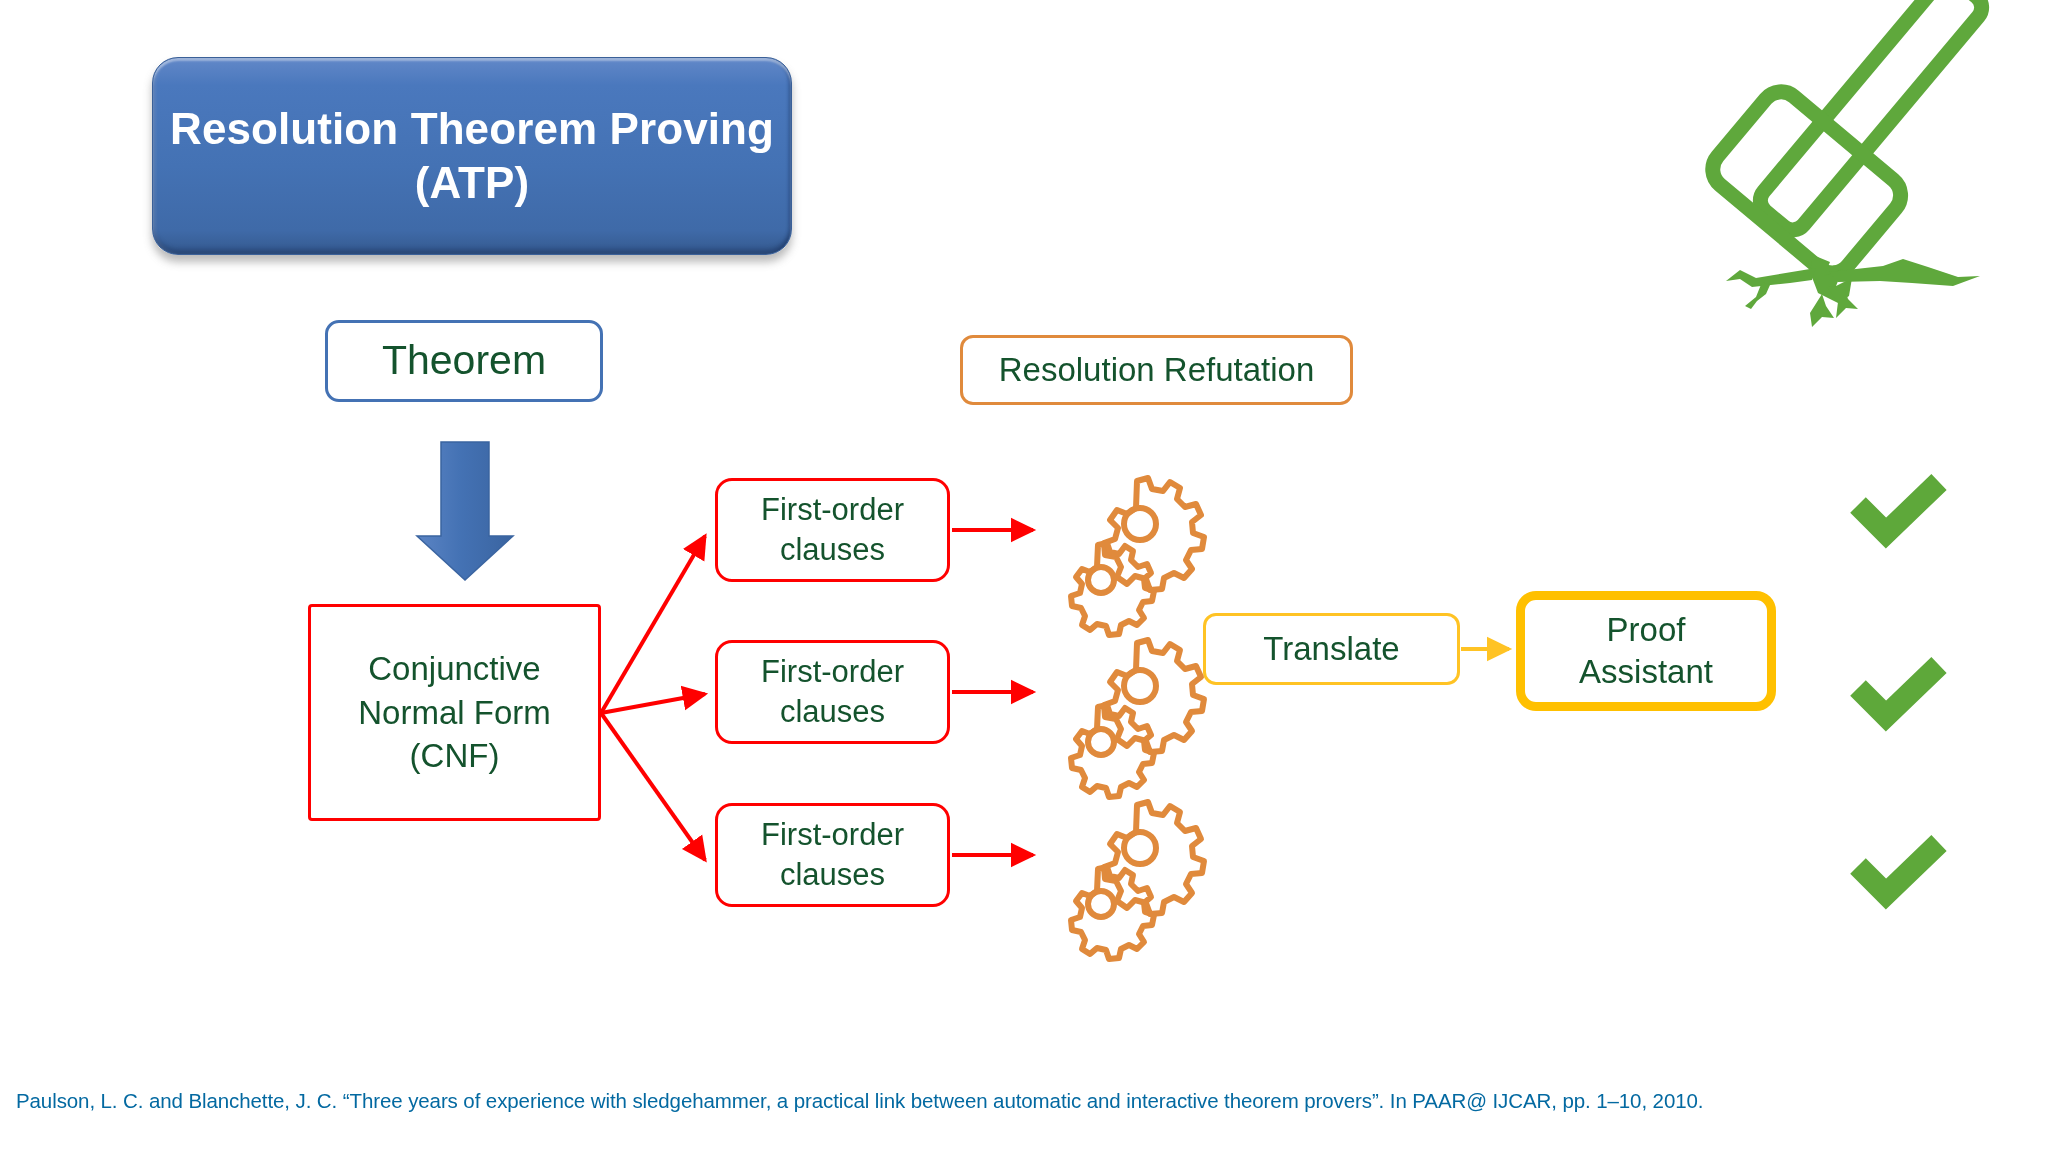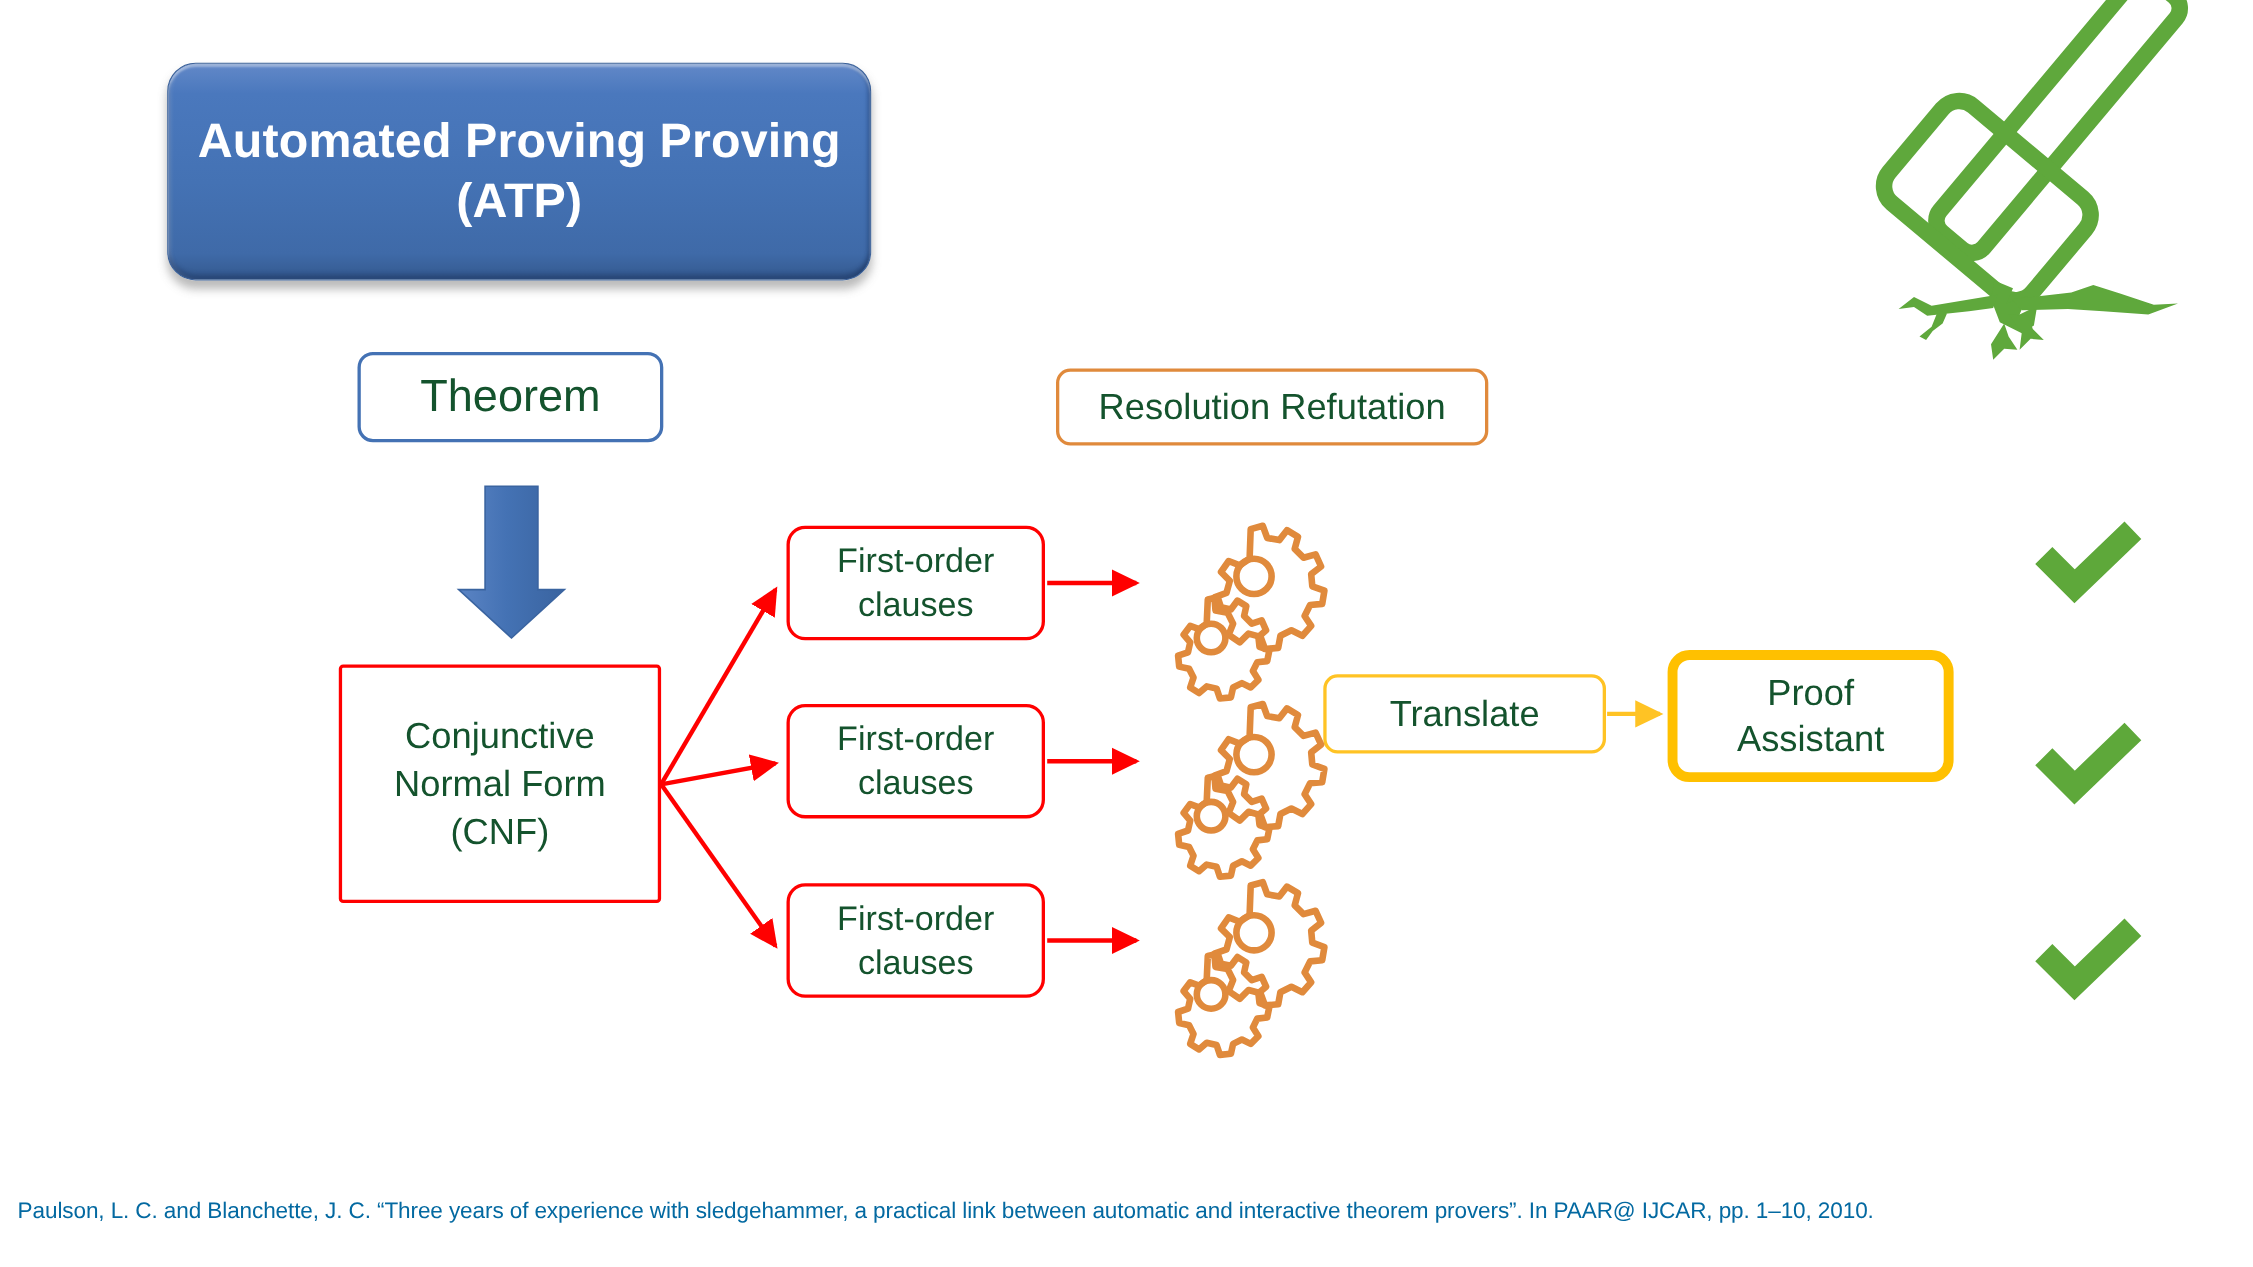--- a/index.html
+++ b/index.html
@@ -136,21 +136,21 @@
     letter-spacing: -0.1px;
     line-height: 1.3;
   }
 </style>
 </head>
 <body>
 
 <div id="slide">
 
   <div class="atp-box">
-    <div class="atp-label">Automated Proving Proving
+    <div class="atp-label">Resolution Theorem Proving
 (ATP)</div>
   </div>
 
   <svg class="overlay" viewBox="0 0 2048 1152" xmlns="http://www.w3.org/2000/svg" aria-hidden="true">
     <g fill="none" stroke="#5fa83c" stroke-width="15" stroke-linejoin="round" stroke-linecap="round">
 
       <rect x="1845" y="-46" width="52" height="300" rx="14" ry="14" transform="rotate(40 1871 104)"></rect>
 
       <rect x="1722" y="125" width="170" height="115" rx="20" ry="20" transform="rotate(40 1807 182)"></rect>
     </g>

